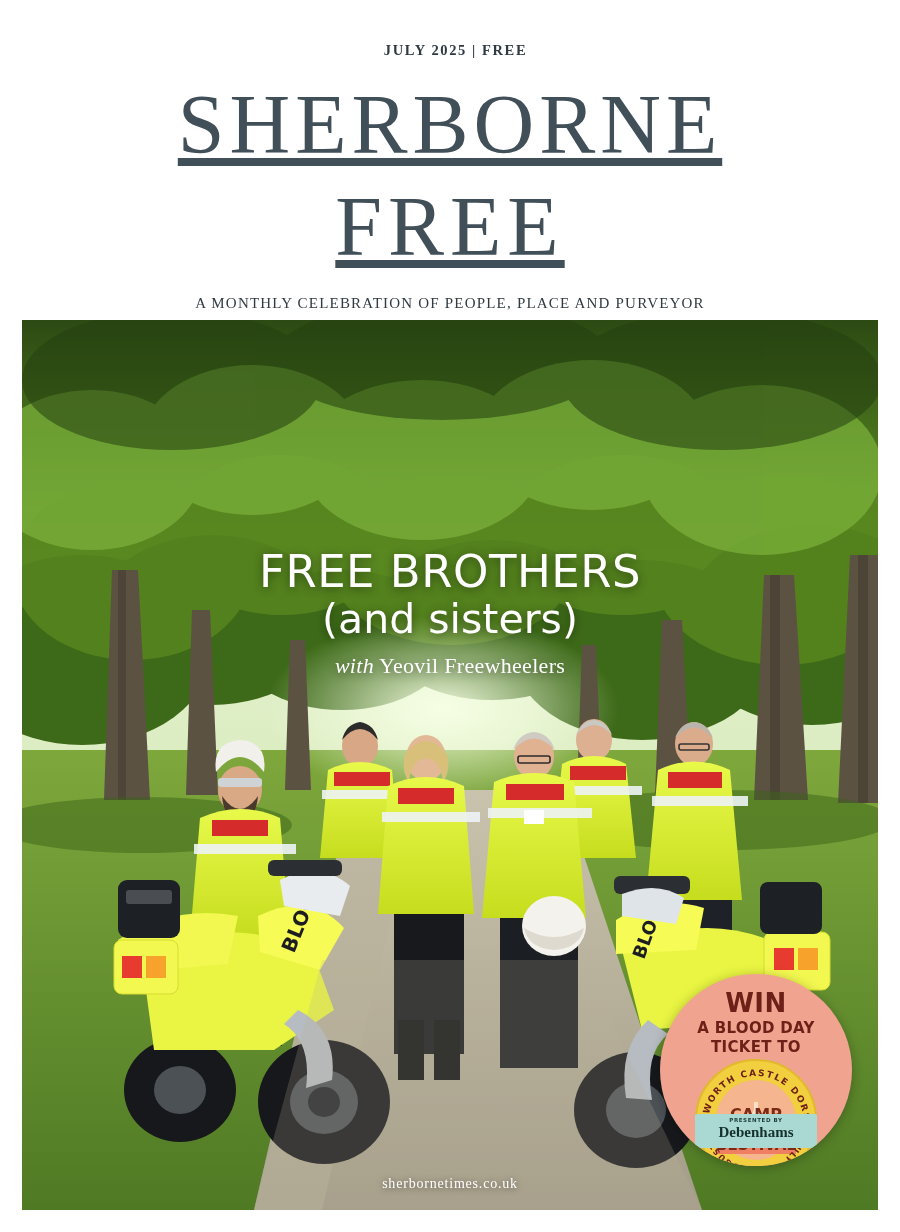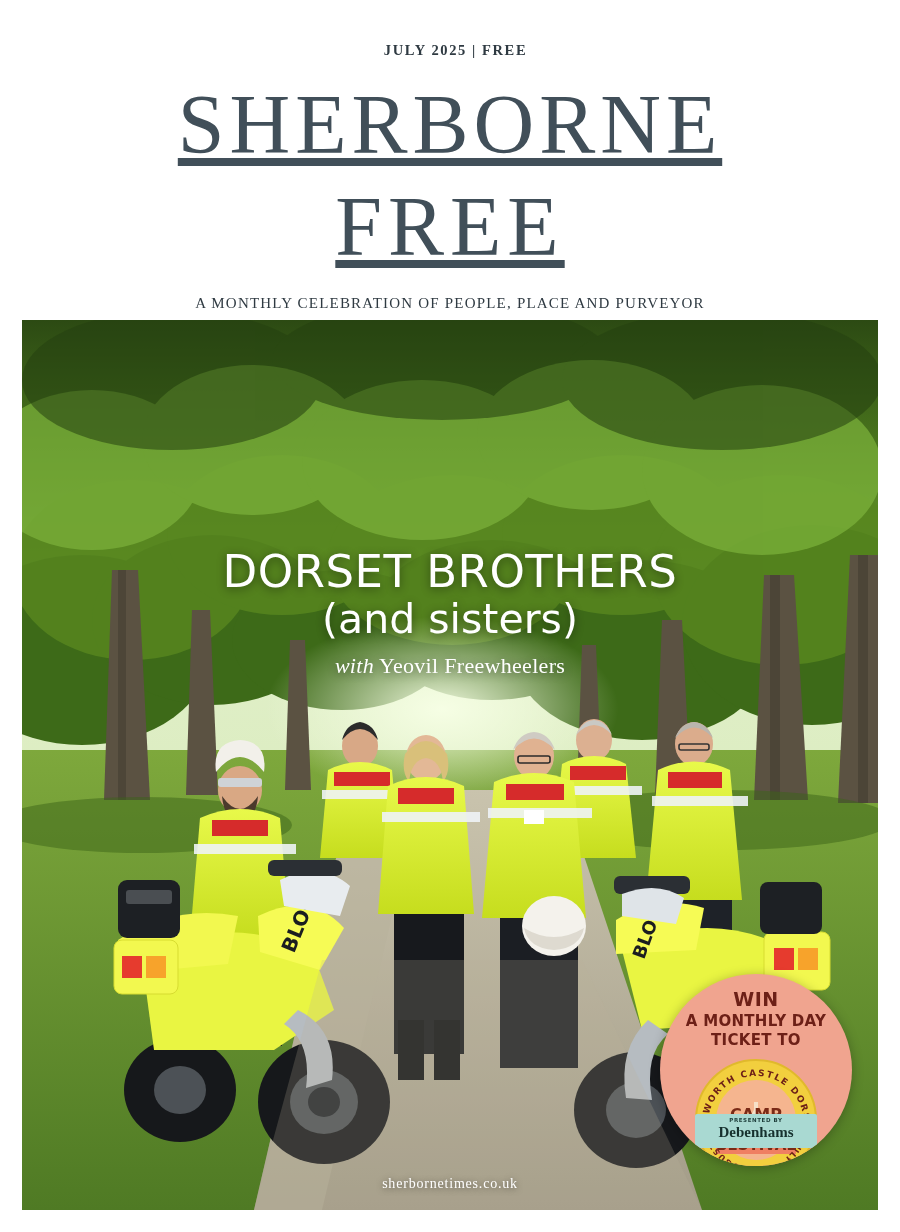--- a/index.html
+++ b/index.html
@@ -132,21 +132,21 @@
     box-shadow: 0 2px 12px rgba(0,0,0,0.28);
   }
   .roundel-text {
     position: absolute;
     top: 16px; left: 0; right: 0;
     text-align: center;
     color: #6d2017;
     font-family: "DejaVu Sans", sans-serif;
     font-weight: 700;
   }
-  .r-win { font-size: 19px; letter-spacing: 0.5px; line-height: 1.05; }
+  .r-win { font-size: 26px; letter-spacing: 0.5px; line-height: 1.05; }
   .r-l1, .r-l2 { font-size: 15px; letter-spacing: 0.3px; line-height: 1.25; }
   .r-l1 { margin-top: 2px; }
 
   .cb-badge {
     position: absolute;
     left: 50%;
     transform: translateX(-50%);
     top: 84px;
     width: 124px;
     height: 124px;
@@ -377,34 +377,34 @@
         <rect x="738" y="562" width="62" height="52" rx="8" fill="#1d2024"></rect>
         <rect x="592" y="556" width="76" height="18" rx="6" fill="#2b2f34"></rect>
         <path d="M600 574 q36 -14 62 4 l-8 26 l-54 -8z" fill="#dfe4e8"></path>
         <path d="M626 700 q-30 28 -22 78 l26 2 q-8 -46 16 -66z" fill="#b6bcc1"></path>
       </g>
 
       <path d="M232 890 L300 640 L560 640 L680 890 Z" fill="#b9b29b" opacity="0.22"></path>
     </svg>
 
     <div class="coverlines">
-      <div class="cl-main">DORSET BROTHERS</div>
+      <div class="cl-main">FREE BROTHERS</div>
       <div class="cl-sub">(and sisters)</div>
       <div class="cl-with">
         <em>with</em>
         <span>Yeovil Freewheelers</span>
       </div>
     </div>
 
     <div class="site-url">sherbornetimes.co.uk</div>
 
     <div class="roundel">
       <div class="roundel-text">
         <div class="r-win">WIN</div>
-        <div class="r-l1">A MONTHLY DAY</div>
+        <div class="r-l1">A BLOOD DAY</div>
         <div class="r-l2">TICKET TO</div>
       </div>
 
       <svg class="cb-badge" viewBox="0 0 124 124">
         <defs>
           <path id="arcTop" d="M 14 66 A 48 48 0 0 1 110 66"></path>
           <path id="arcBot" d="M 110 62 A 48 48 0 0 1 14 62"></path>
         </defs>
         <circle cx="62" cy="62" r="60" fill="#f2cf3e" stroke="#e0b92c" stroke-width="2"></circle>
         <circle cx="62" cy="62" r="40" fill="#f5b58f"></circle>

